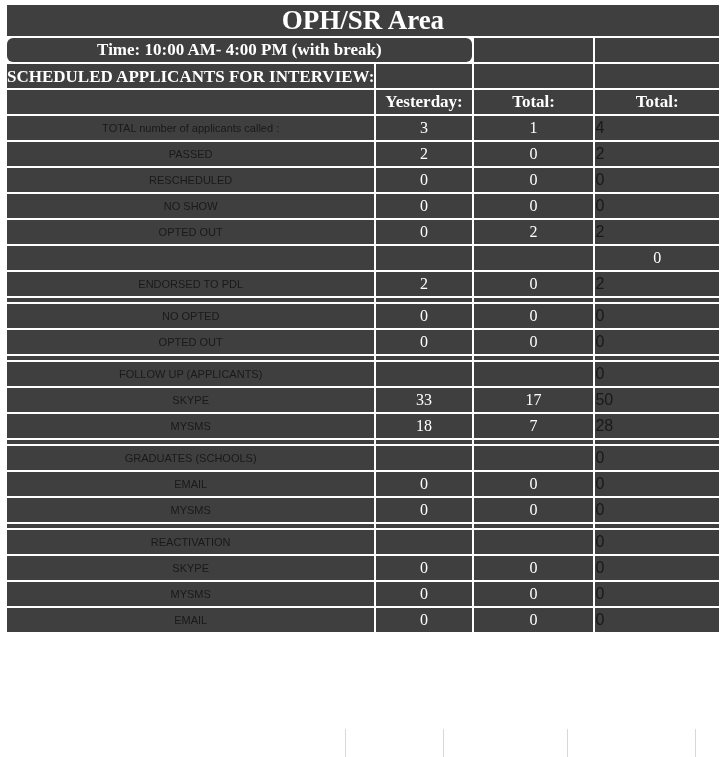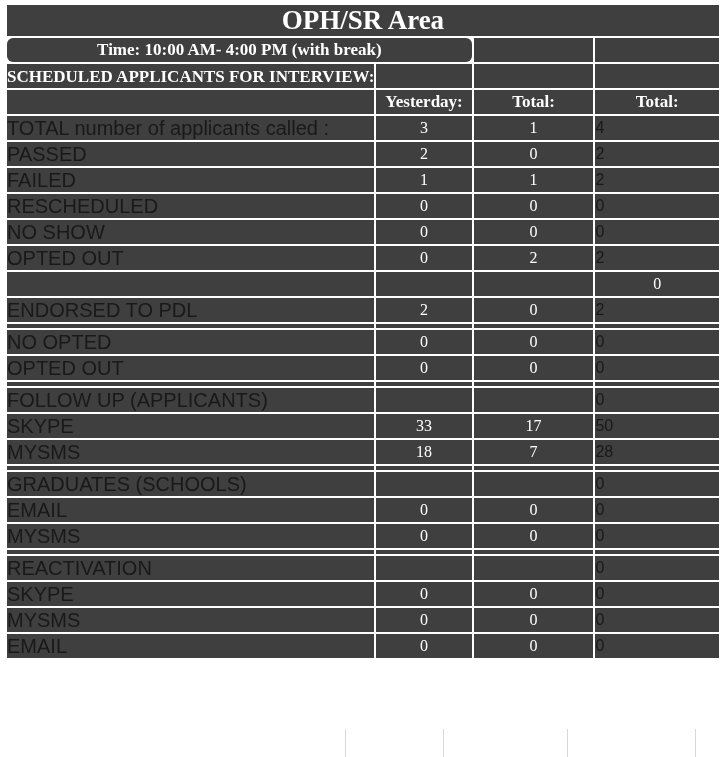--- a/index.html
+++ b/index.html
@@ -61,23 +61,23 @@
     margin-top: 7px;
   }
   td.head-cell {
     font-family: "Liberation Serif", serif;
     font-weight: bold;
     font-size: 17px;
     color: #ffffff;
     text-align: center;
   }
   td.label {
-    font-size: 20px;
+    font-size: 11px;
     color: #191919;
-    text-align: left;
+    text-align: center;
     padding-left: 5px;
   }
   td.num {
     font-family: "Liberation Serif", serif;
     font-size: 16px;
     color: #ffffff;
     text-align: center;
   }
   td.total {
     font-size: 16px;
@@ -136,26 +136,20 @@
           <td class="num">1</td>
           <td class="total">4</td>
         </tr>
         <tr>
           <td class="label">PASSED</td>
           <td class="num">2</td>
           <td class="num">0</td>
           <td class="total">2</td>
         </tr>
         <tr>
-          <td class="label">FAILED</td>
-          <td class="num">1</td>
-          <td class="num">1</td>
-          <td class="total">2</td>
-        </tr>
-        <tr>
           <td class="label">RESCHEDULED</td>
           <td class="num">0</td>
           <td class="num">0</td>
           <td class="total">0</td>
         </tr>
         <tr>
           <td class="label">NO SHOW</td>
           <td class="num">0</td>
           <td class="num">0</td>
           <td class="total">0</td>

